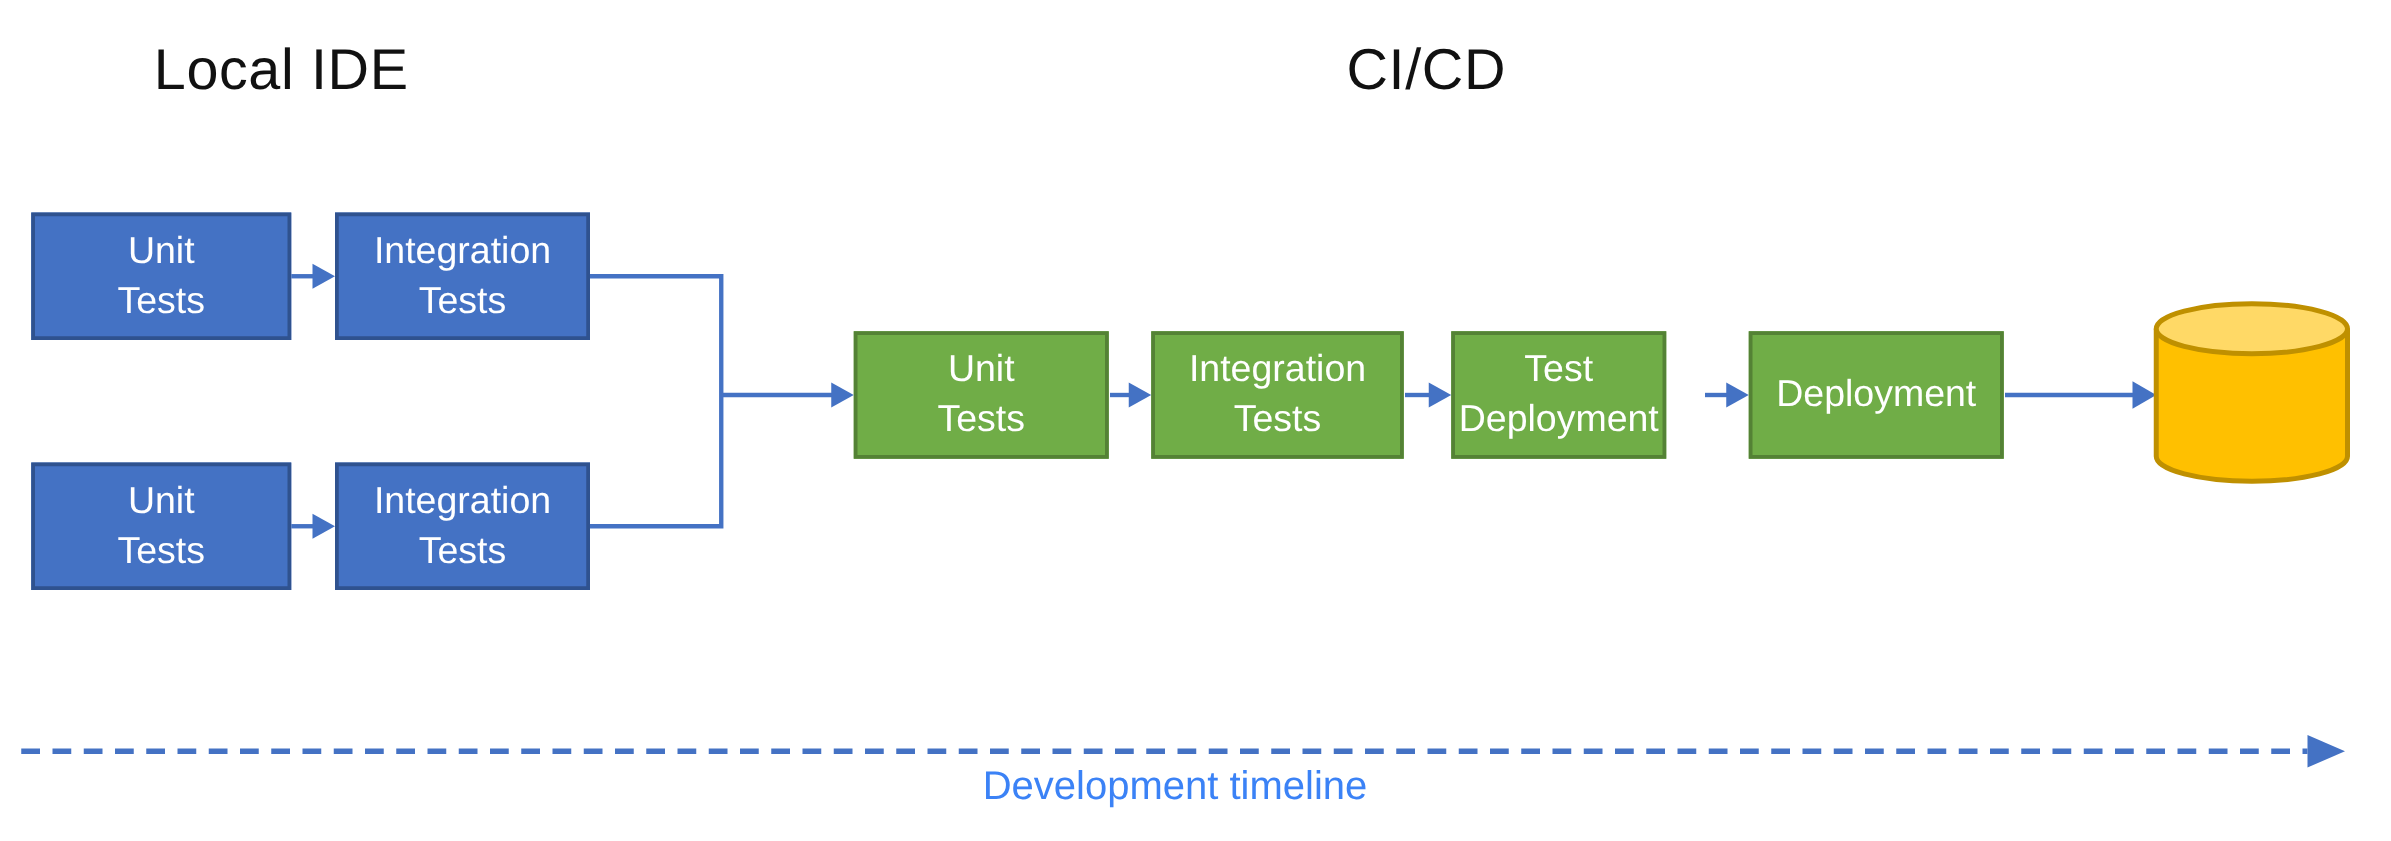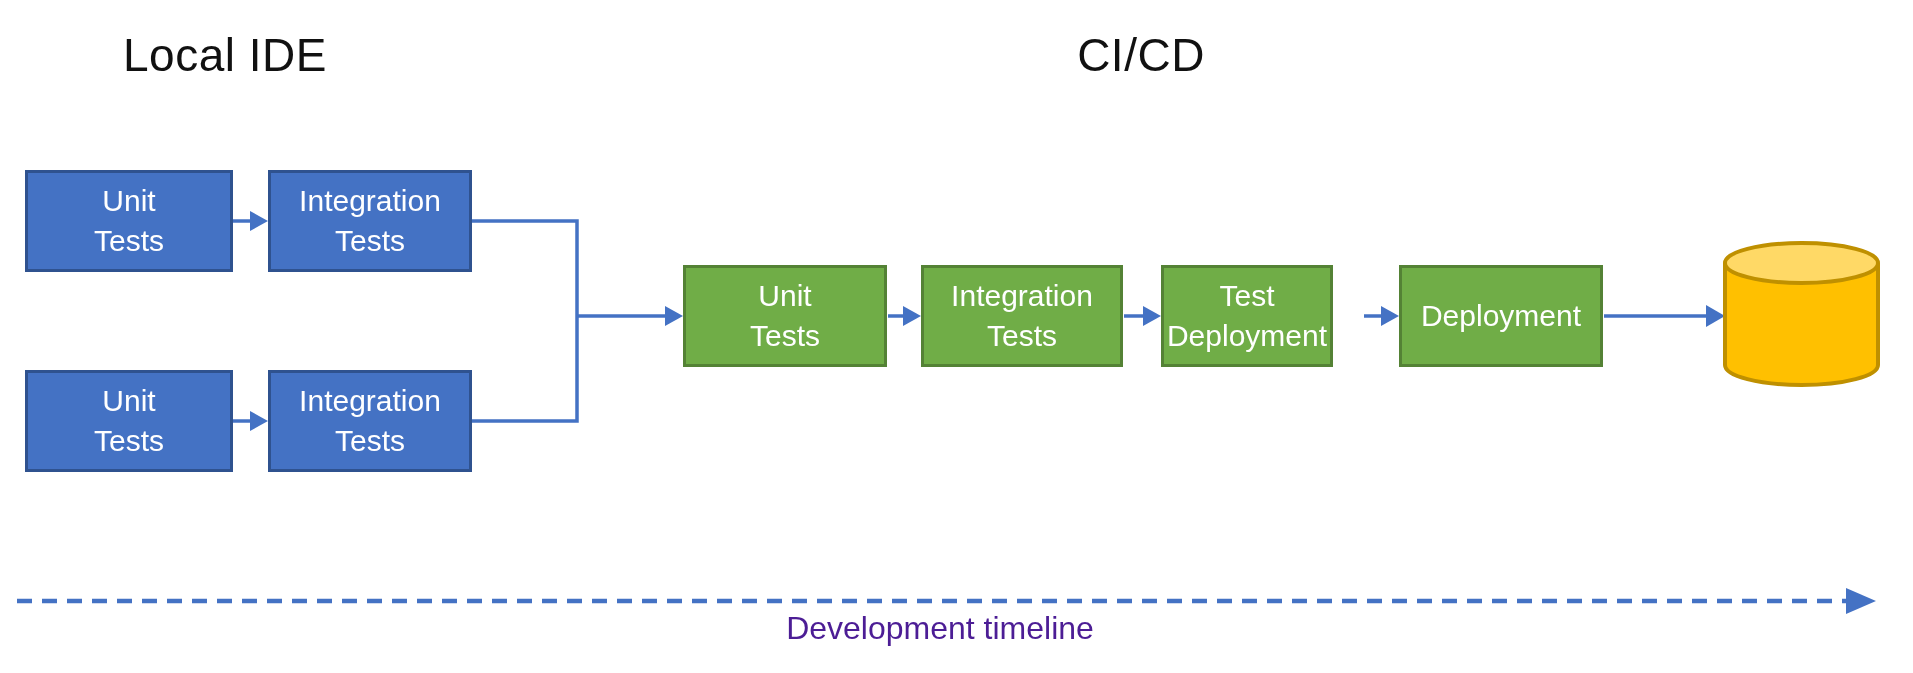--- a/index.html
+++ b/index.html
@@ -54,21 +54,21 @@
   #box-c4{left:1399px;top:265px;width:204px;height:102px;}
   #arrow-layer{
     position:absolute;left:0;top:0;width:1913px;height:673px;
     pointer-events:none;
   }
   #timeline-label{
     position:absolute;
     left:700px;top:610px;width:480px;
     text-align:center;
     font-size:32px;
-    color:#4c1d95;
+    color:#3b82f6;
   }
 </style>
 </head>
 <body>
 
 <div id="canvas">
 
   <div class="heading" id="heading-local">Local IDE</div>
   <div class="heading" id="heading-cicd">CI/CD</div>
 

